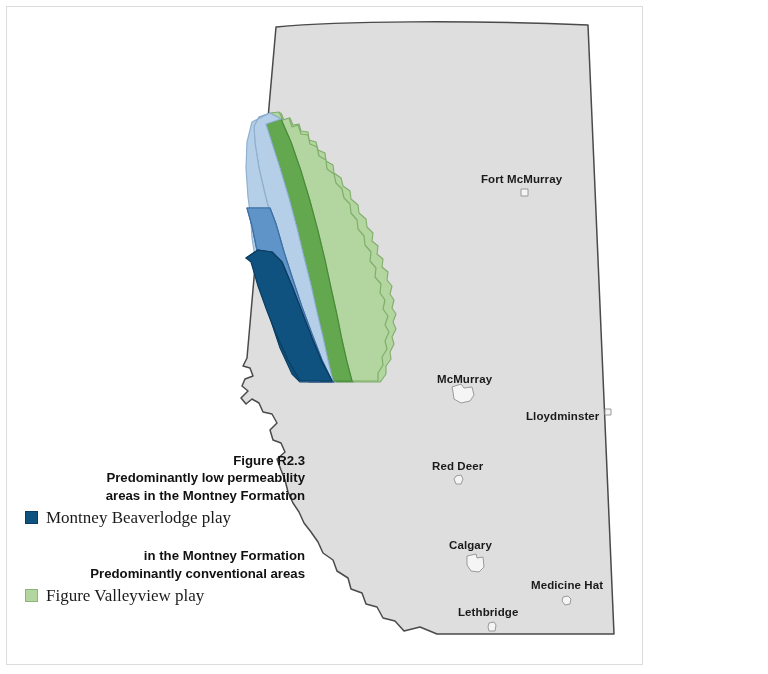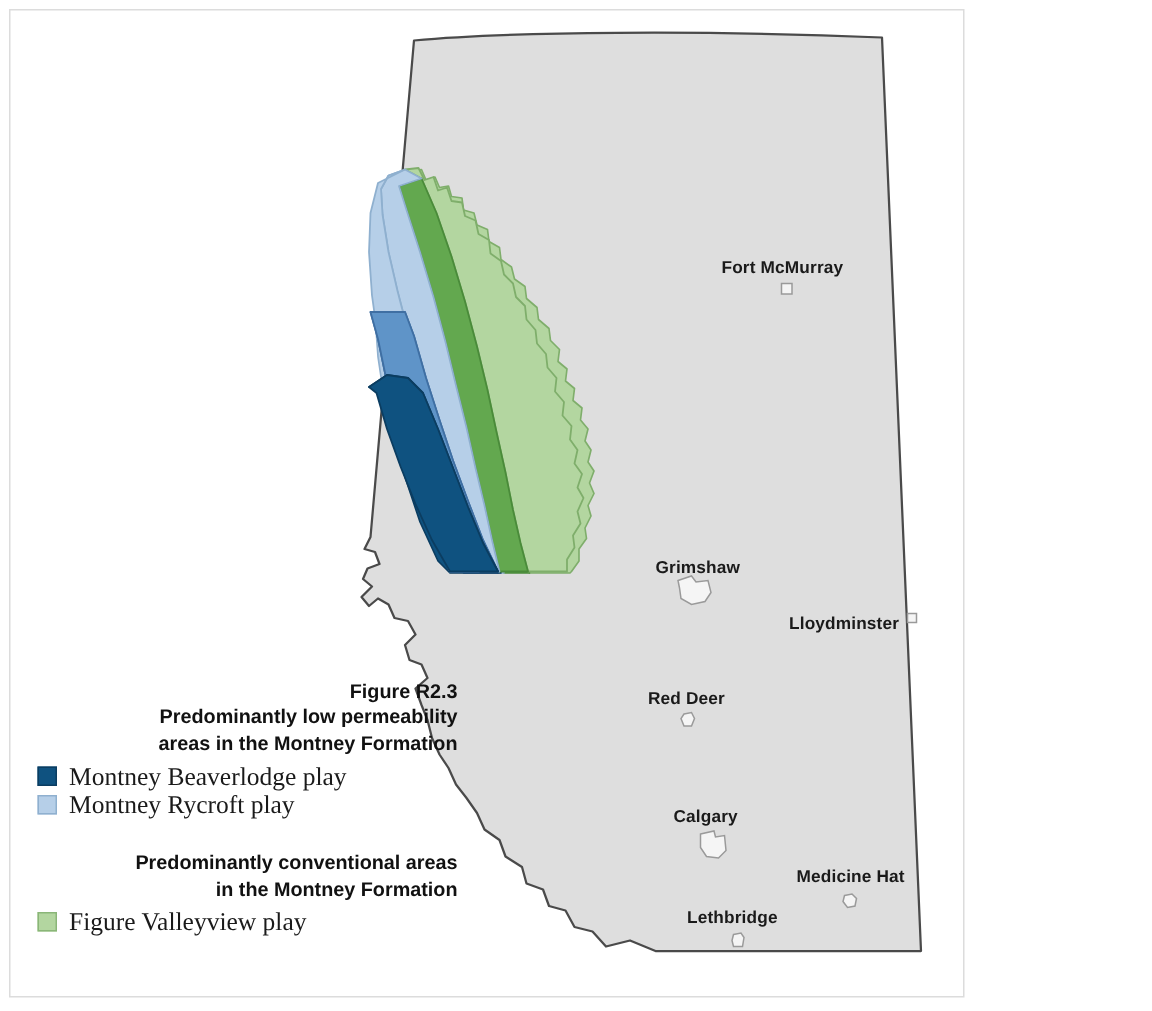--- a/index.html
+++ b/index.html
@@ -279,21 +279,21 @@
 
     <path d="M 467,556 l 9,-2 l 1,4 l 6,-1 l 1,10 l -5,5 l -8,-1 l -4,-6 z" fill="#f5f5f5" stroke="#9a9a9a" stroke-width="1"></path>
 
     <path d="M 563,597 l 5,-1 l 3,3 l -1,5 l -5,1 l -3,-4 z" fill="#f5f5f5" stroke="#9a9a9a" stroke-width="1"></path>
 
     <path d="M 489,623 l 5,-1 l 2,3 l -1,6 l -6,0 l -1,-4 z" fill="#f5f5f5" stroke="#9a9a9a" stroke-width="1"></path>
   </svg>
 
   <div class="city-label" style="left:481px; top:173px;">Fort McMurray</div>
 
-  <div class="city-label" style="left:437px; top:373px;">Grimshaw</div>
+  <div class="city-label" style="left:437px; top:373px;">McMurray</div>
 
   <div class="city-label" style="left:526px; top:410px;text-align:right;">Lloydminster</div>
 
   <div class="city-label" style="left:432px; top:460px;">Red Deer</div>
 
   <div class="city-label" style="left:449px; top:539px;">Calgary</div>
 
   <div class="city-label" style="left:531px; top:579px;">Medicine Hat</div>
 
   <div class="city-label" style="left:458px; top:606px;">Lethbridge</div>
@@ -305,28 +305,24 @@
       <div class="legend-title">Predominantly low permeability</div>
       <div class="legend-title">areas in the Montney Formation</div>
     </div>
 
     <div class="legend-row">
       <span class="legend-swatch" style="background:#0f5280; border:1px solid #0b3d61;"></span>
       <span class="legend-label">Montney Beaverlodge play</span>
     </div>
 
 
-    <div class="legend-row">
-      <span class="legend-swatch" style="background:#b6cfe8; border:1px solid #8fb0cf;"></span>
-      <span class="legend-label">Montney Rycroft play</span>
-    </div>
 
     <div class="legend-heading-block second">
+      <div class="legend-title">in the Montney Formation</div>
       <div class="legend-title">Predominantly conventional areas</div>
-      <div class="legend-title">in the Montney Formation</div>
     </div>
 
 
     <div class="legend-row">
       <span class="legend-swatch" style="background:#b3d6a0; border:1px solid #8ab678;"></span>
       <span class="legend-label">Figure Valleyview play</span>
     </div>
 
   </div>
 

